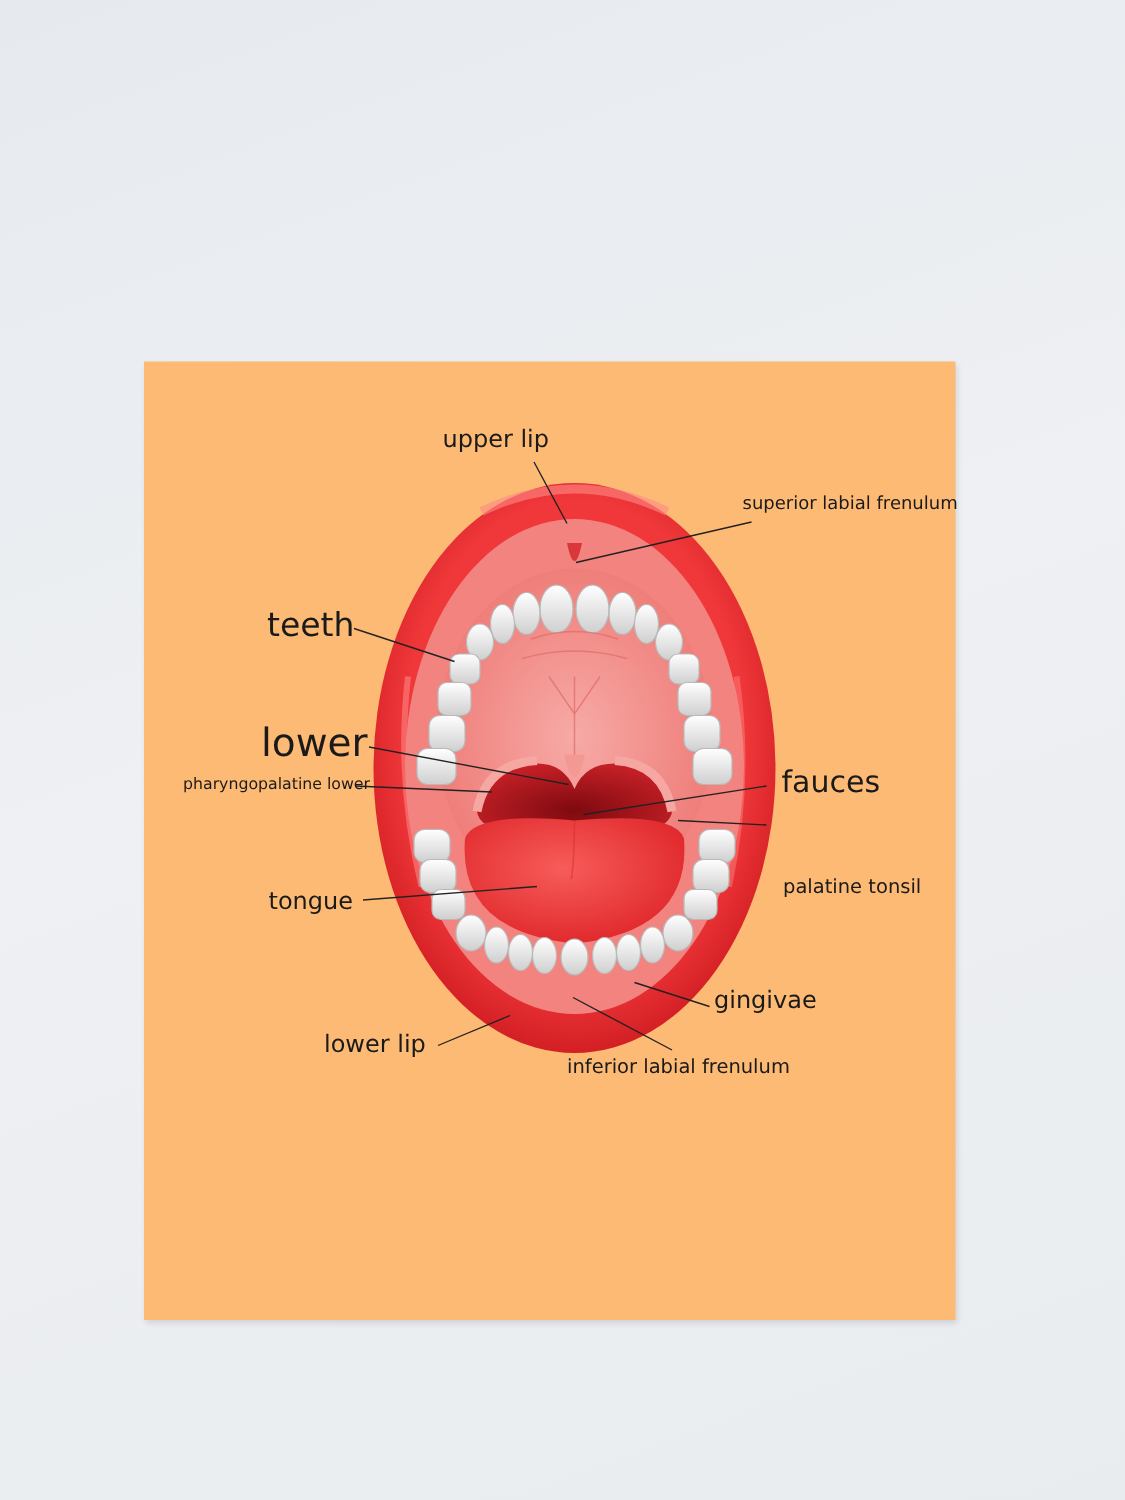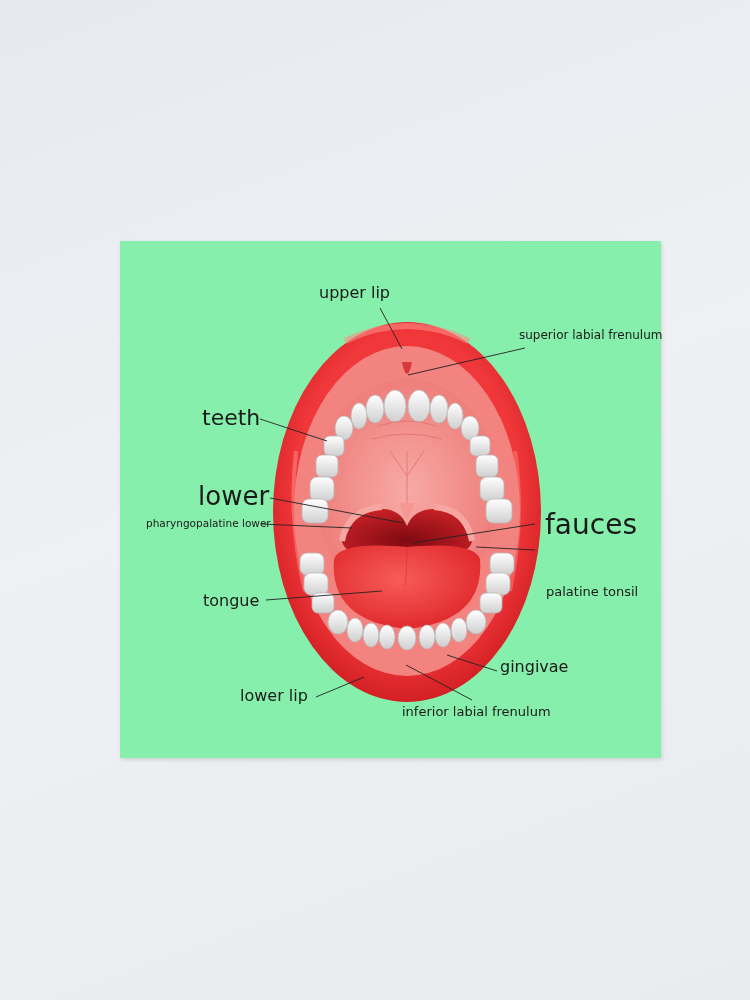--- a/index.html
+++ b/index.html
@@ -2,22 +2,22 @@
 <html><head>
 <meta charset="utf-8">
 <style>
   html, body { margin: 0; padding: 0; }
   body {
     width: 750px; height: 1000px; overflow: hidden; position: relative;
     background: linear-gradient(160deg, #e6eaef 0%, #eef0f3 45%, #e9ecef 100%);
     font-family: "DejaVu Sans", sans-serif;
   }
   .poster {
-    position: absolute; left: 120px; top: 241px; width: 541px; height: 517px;
-    background: #86efac;
+    position: absolute; left: 96px; top: 241px; width: 541px; height: 639px;
+    background: #fdba74;
     box-shadow: 1px 2px 4px rgba(0,0,0,0.12);
   }
   .diagram-svg { position: absolute; left: 0; top: 0; }
   .lbl {
     position: absolute; color: #1a1a1a; white-space: nowrap; line-height: 1;
     font-family: "DejaVu Sans", sans-serif;
   }
   .lg { font-size: 22px; }
   .xl { font-size: 26px; }
   .md { font-size: 16px; }
@@ -131,19 +131,19 @@
       <line x1="196" y1="456" x2="244" y2="436"></line>
       <line x1="352" y1="459" x2="286" y2="424"></line>
     </g>
   </svg>
 
   <span class="lbl md" style="left:199px; top:44px;">upper lip</span>
   <span class="lbl xs" style="left:364px; top:88px; font-size:12px;margin-left:35px;">superior labial frenulum</span>
   <span class="lbl lg" style="left:82px; top:166px;">teeth</span>
   <span class="lbl xl" style="left:78px; top:242px;">lower</span>
   <span class="lbl xs" style="left:26px; top:277px;">pharyngopalatine lower</span>
-  <span class="lbl lg" style="left:425px; top:270px; font-size:28px;">fauces</span>
+  <span class="lbl lg" style="left:425px; top:270px; font-size:20px;">fauces</span>
   <span class="lbl sm" style="left:426px; top:300px;margin-top:44px;">palatine tonsil</span>
   <span class="lbl md" style="left:83px; top:352px;">tongue</span>
   <span class="lbl md" style="left:380px; top:418px;">gingivae</span>
   <span class="lbl md" style="left:120px; top:447px;">lower lip</span>
   <span class="lbl sm" style="left:282px; top:464px;">inferior labial frenulum</span>
 </div>
 
 </body></html>

